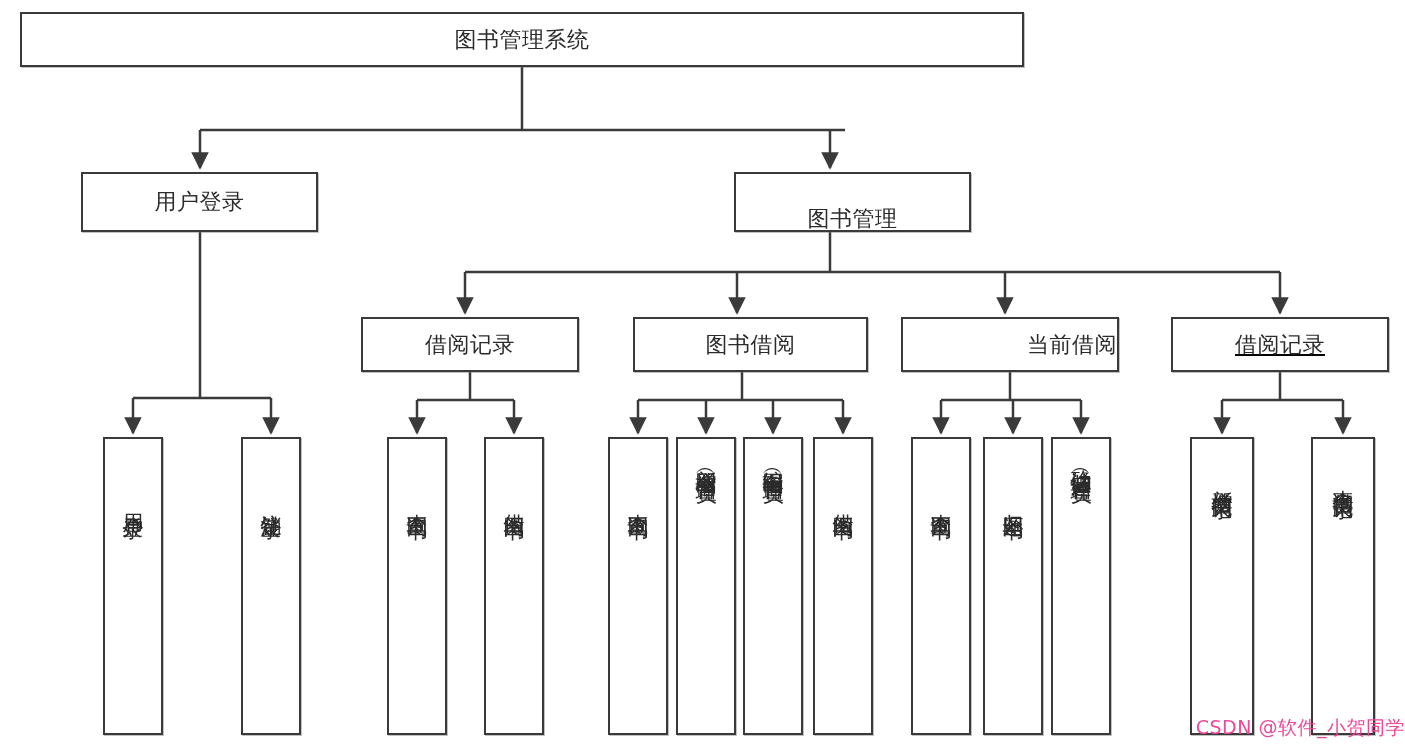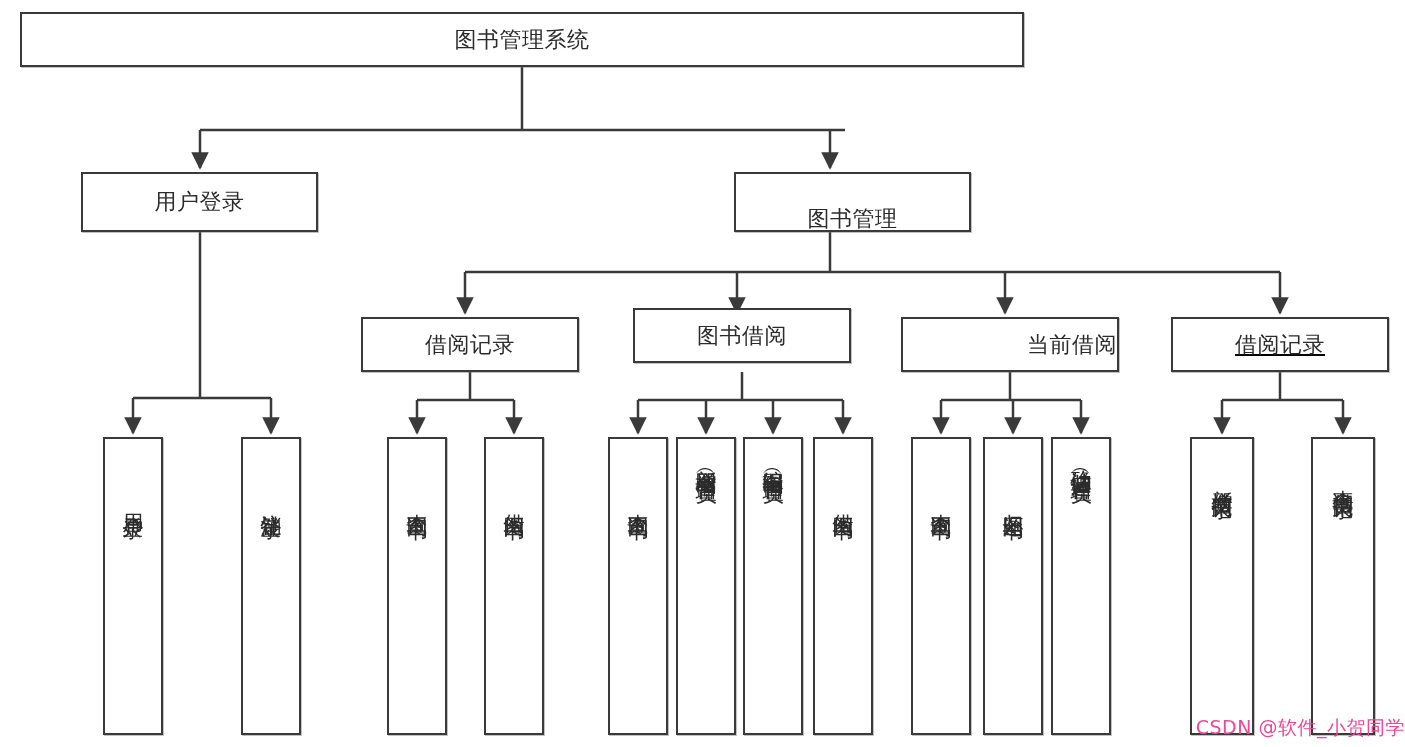--- a/index.html
+++ b/index.html
@@ -141,21 +141,21 @@
   <div class="node horizontal" style="left:81px; top:172px; width:237px; height:60px;">
     <span class="node-label">用户登录</span>
   </div>
   <div class="node horizontal" style="left:734px; top:172px; width:237px; height:60px;align-items:flex-end;">
     <span class="node-label">图书管理</span>
   </div>
 
   <div class="node horizontal" style="left:361px; top:317px; width:218px; height:55px;">
     <span class="node-label">借阅记录</span>
   </div>
-  <div class="node horizontal" style="left:633px; top:308px; width:218px; height:55px;">
+  <div class="node horizontal" style="left:633px; top:317px; width:235px; height:55px;">
     <span class="node-label">图书借阅</span>
   </div>
   <div class="node horizontal" style="left:901px; top:317px; width:218px; height:55px;justify-content:flex-end;">
     <span class="node-label">当前借阅</span>
   </div>
   <div class="node horizontal" style="left:1171px; top:317px; width:218px; height:55px;text-decoration:underline;">
     <span class="node-label">借阅记录</span>
   </div>
 
   <div class="node vertical pad-top-lg" style="left:103px; top:437px; width:60px; height:298px;">

